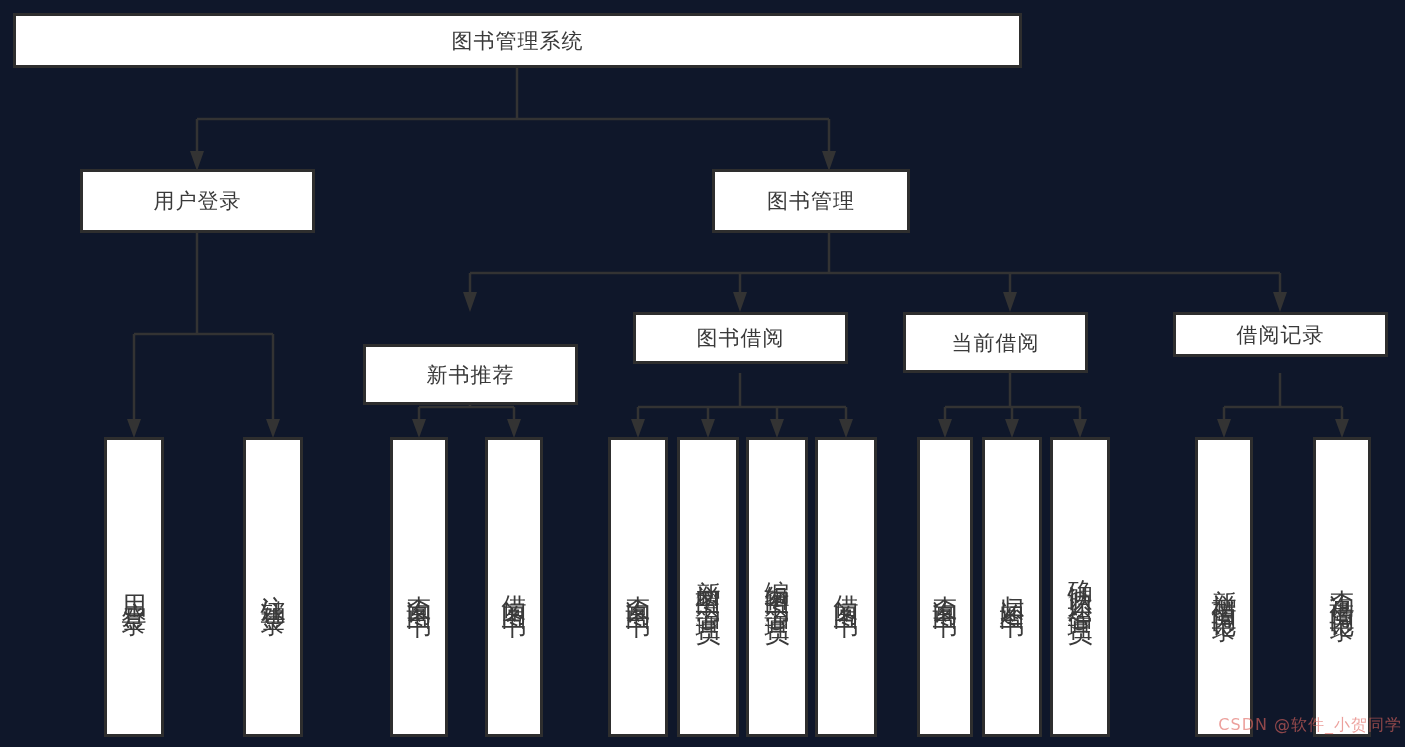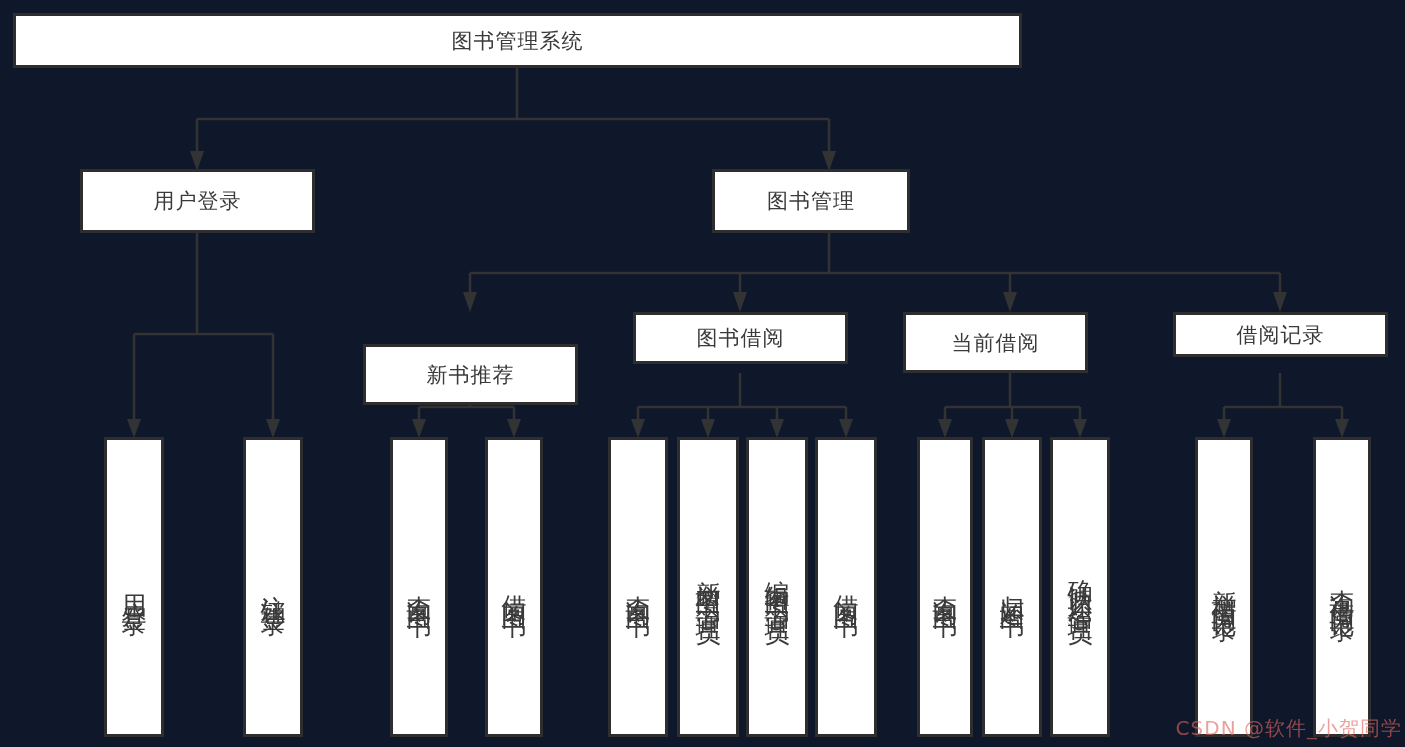--- a/index.html
+++ b/index.html
@@ -35,21 +35,21 @@
     font-size: 25px;
     line-height: 1;
     letter-spacing: 6px;
     color: #3a3a3a;
   }
   .watermark {
     position: absolute;
     right: 3px;
     top: 715px;
     z-index: 2;
-    font-size: 20px;
+    font-size: 16px;
     letter-spacing: 1px;
     color: rgba(224, 102, 96, 0.62);
     white-space: nowrap;
   }
 </style>
 </head>
 <body>
 
 <div class="canvas">
 

